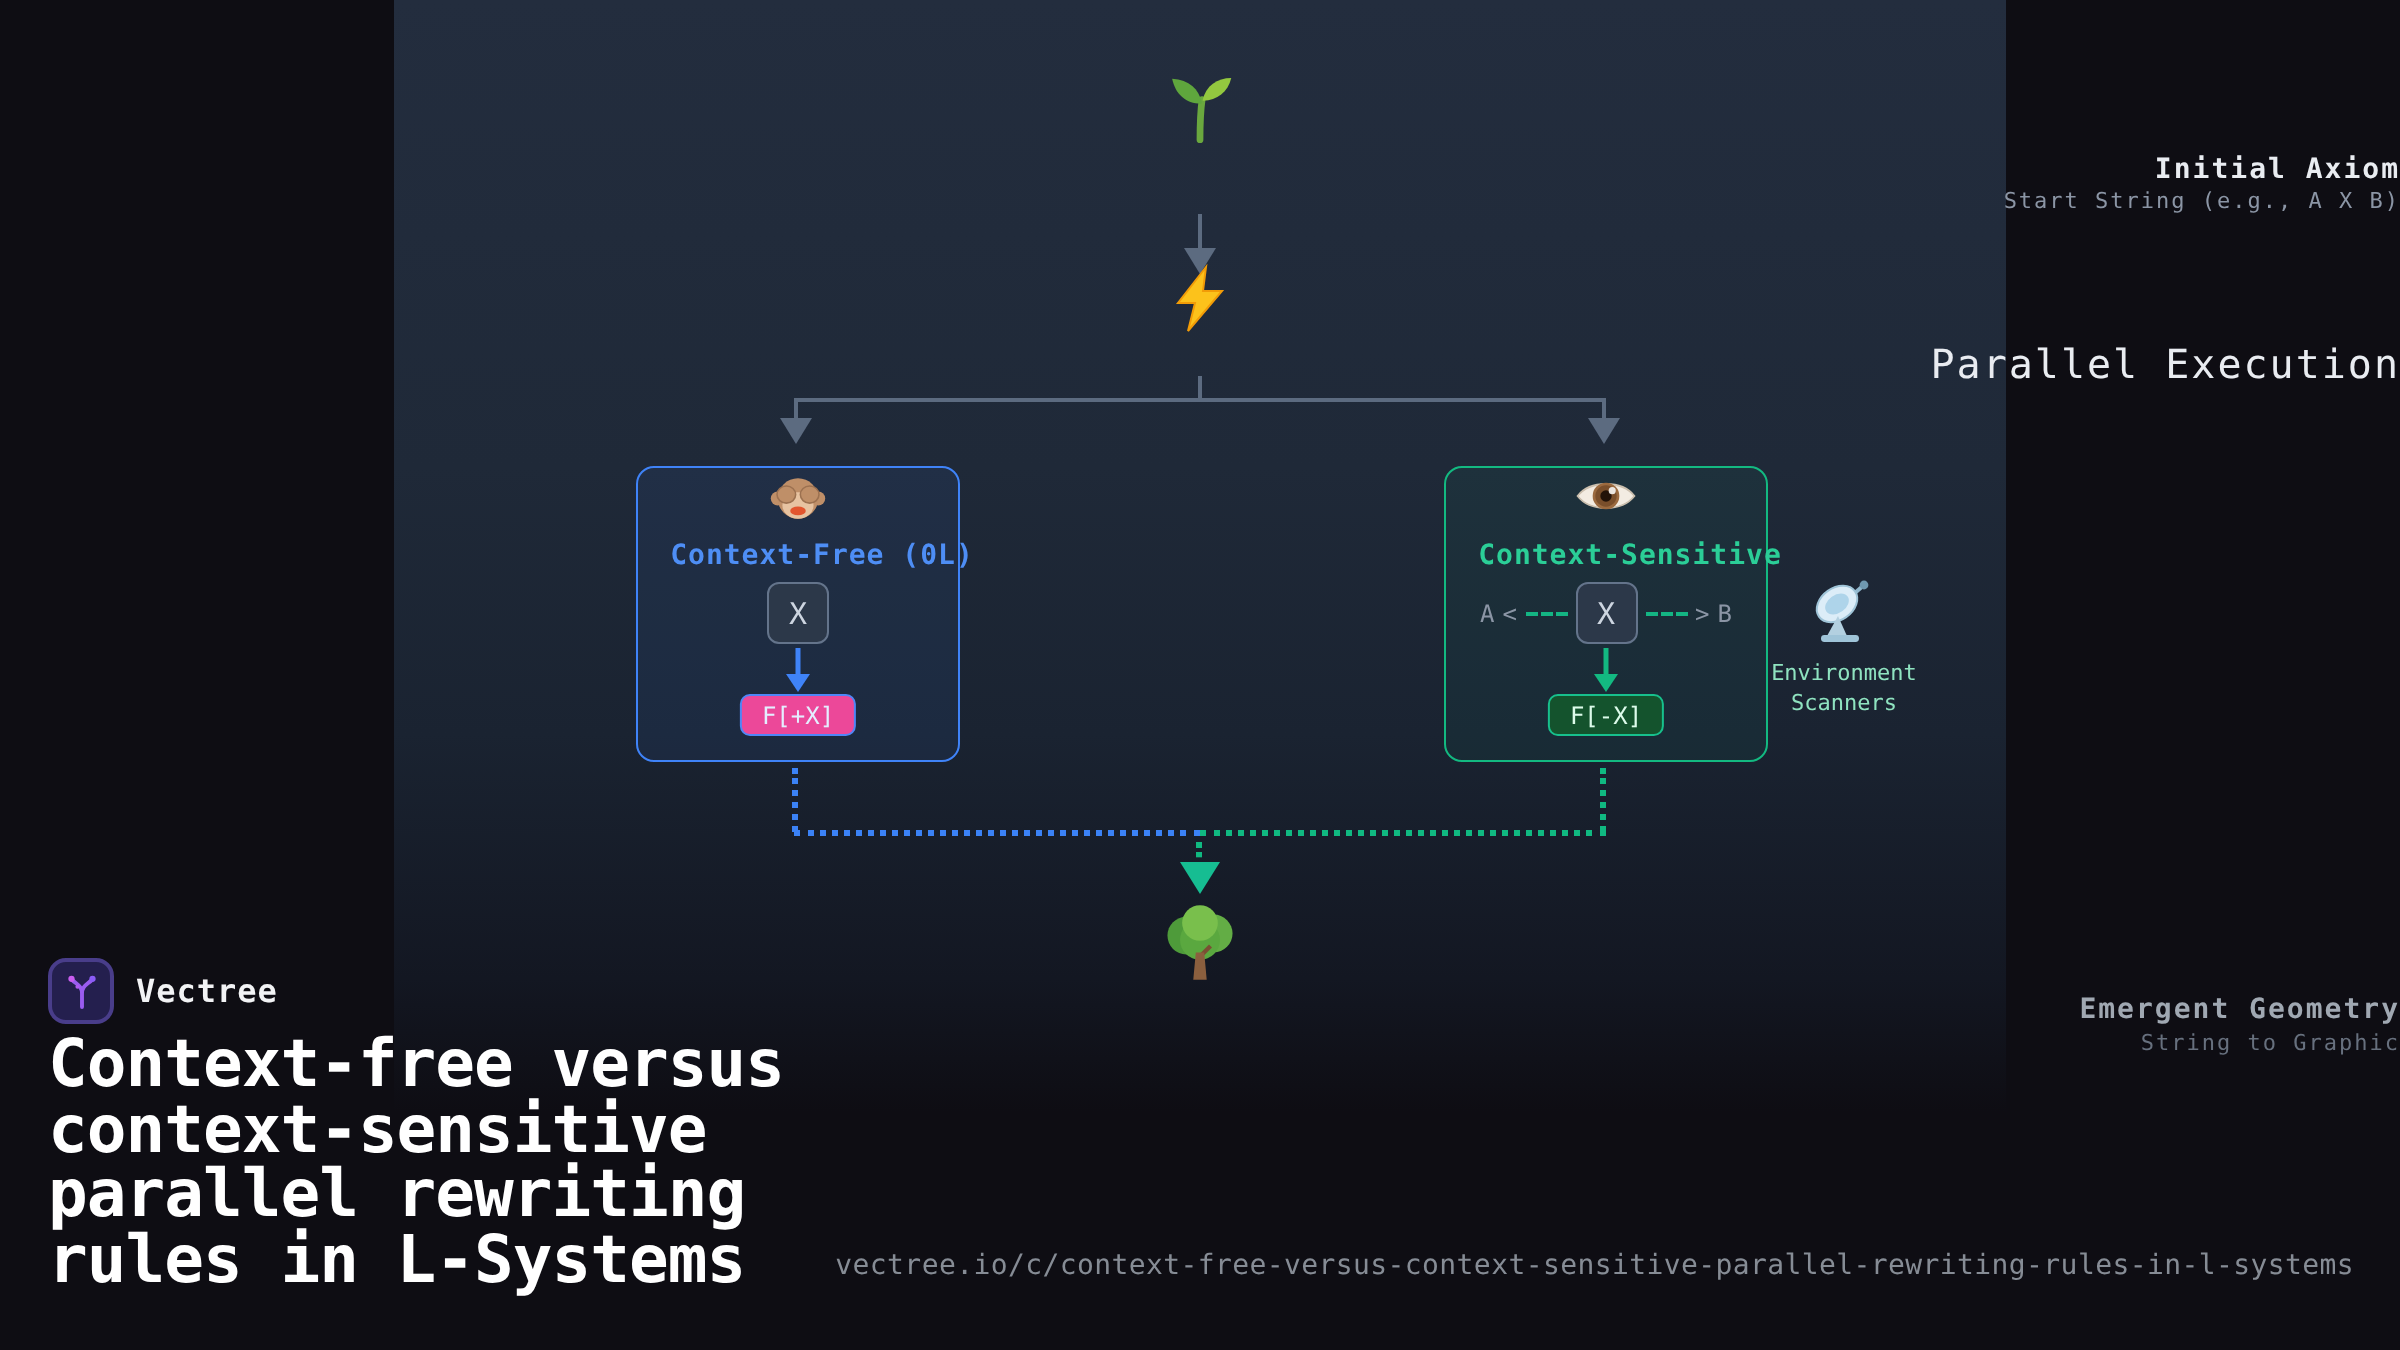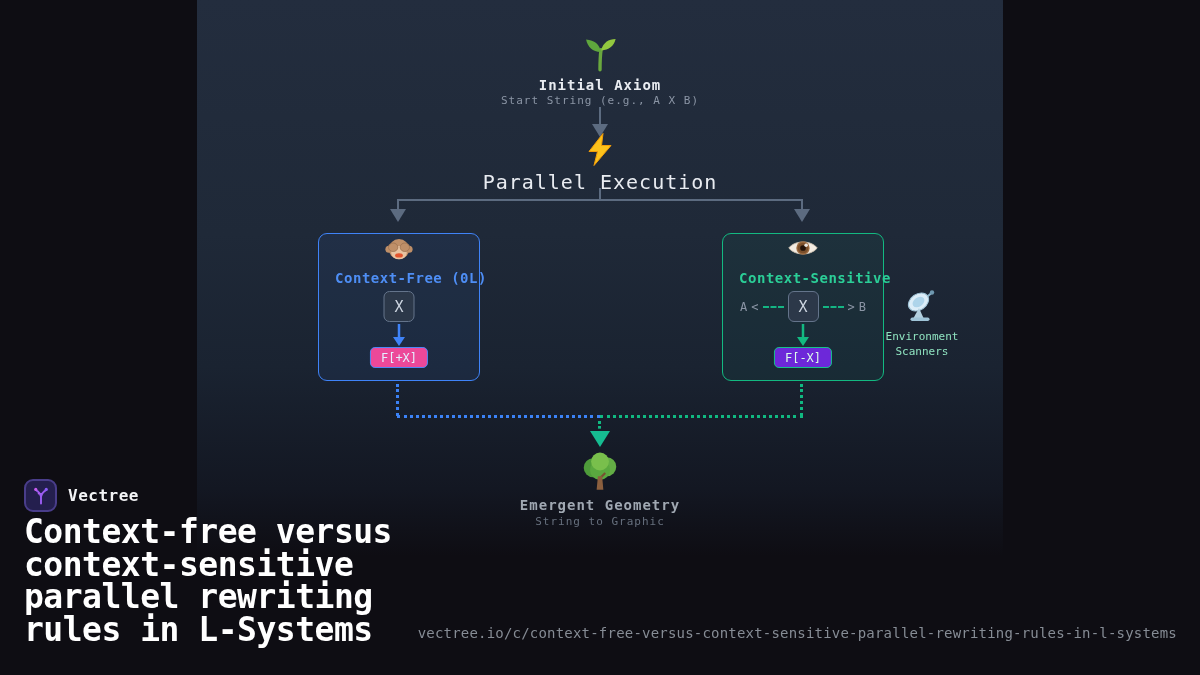--- a/index.html
+++ b/index.html
@@ -2,21 +2,21 @@
 <html><head>
 <meta charset="utf-8">
 <style>
   html,body{margin:0;padding:0;background:#0e0d13;}
   .page{position:relative;width:1200px;height:675px;background:#0e0d13;overflow:hidden;
         font-family:"DejaVu Sans Mono",monospace;}
   .panel{position:absolute;left:197px;top:0;width:806px;height:556px;
          background:linear-gradient(180deg,#232d3e 0%,#1f2938 42%,#1a2331 66%,#131722 88%,rgba(14,13,19,0) 100%);}
 
   .abs{position:absolute;}
-  .ctr{left:0;width:1200px;text-align:center;}
+  .ctr{left:0;width:1200px;text-align:right;}
   .icon{display:flex;align-items:center;justify-content:center;}
 
   
   .axiom-title{top:77px;font-size:14px;font-weight:bold;color:#e9ecf1;letter-spacing:1px;}
   .axiom-sub{top:94px;font-size:11px;color:#8b95a5;letter-spacing:1px;}
   .exec-title{top:170px;font-size:20px;font-weight:normal;color:#e9ecf1;letter-spacing:1px;}
   .emergent-title{top:497px;font-size:14px;font-weight:bold;color:#a0a8b2;letter-spacing:1px;}
   .emergent-sub{top:515px;font-size:11px;color:#67707e;letter-spacing:1px;}
 
   
@@ -33,21 +33,21 @@
                     font-size:14px;font-weight:bold;letter-spacing:0.5px;padding-left:12px;}
   .blue .b-title{color:#4e8ef5;}
   .green .b-title{color:#2bce97;}
   .sym{width:31px;height:31px;background:#2c3849;border:1.5px solid #64748b;border-radius:6px;
        color:#cdd5e0;font-size:15px;display:flex;align-items:center;justify-content:center;box-sizing:border-box;}
   .rulebox .b-sym{position:absolute;top:57px;left:50%;transform:translateX(-50%);}
   .rulebox .b-arrow{position:absolute;top:90px;left:50%;transform:translateX(-50%);}
   .pill{height:21px;padding:0 10px;border-radius:5px;font-size:12px;display:flex;align-items:center;box-sizing:border-box;}
   .rulebox .b-pill{position:absolute;top:113px;left:50%;transform:translateX(-50%);}
   .pill.bluefill{background:#ec4899;border:1.5px solid #4f86f7;color:#e4eeff;}
-  .pill.greenfill{background:#6d28d9;border:1.5px solid #17c08c;color:#dcfbea;}
+  .pill.greenfill{background:#14532d;border:1.5px solid #17c08c;color:#dcfbea;}
   .ctx-row{position:absolute;top:57px;left:0;width:100%;display:flex;align-items:center;
            justify-content:center;gap:4px;font-size:12px;color:#8b95a5;}
   .ctx-dash{width:21px;height:0;border-top:2.5px dashed #14b583;}
 
   
   .env-label{left:852px;width:140px;text-align:center;font-size:11px;color:#8fe3c0;line-height:15px;}
 
   
   .dot-blue-v{left:396px;top:384px;height:32px;width:0;border-left:3px dotted #3b82f6;}
   .dot-blue-h{left:397px;top:415px;width:203px;height:0;border-top:3px dotted #3b82f6;}

